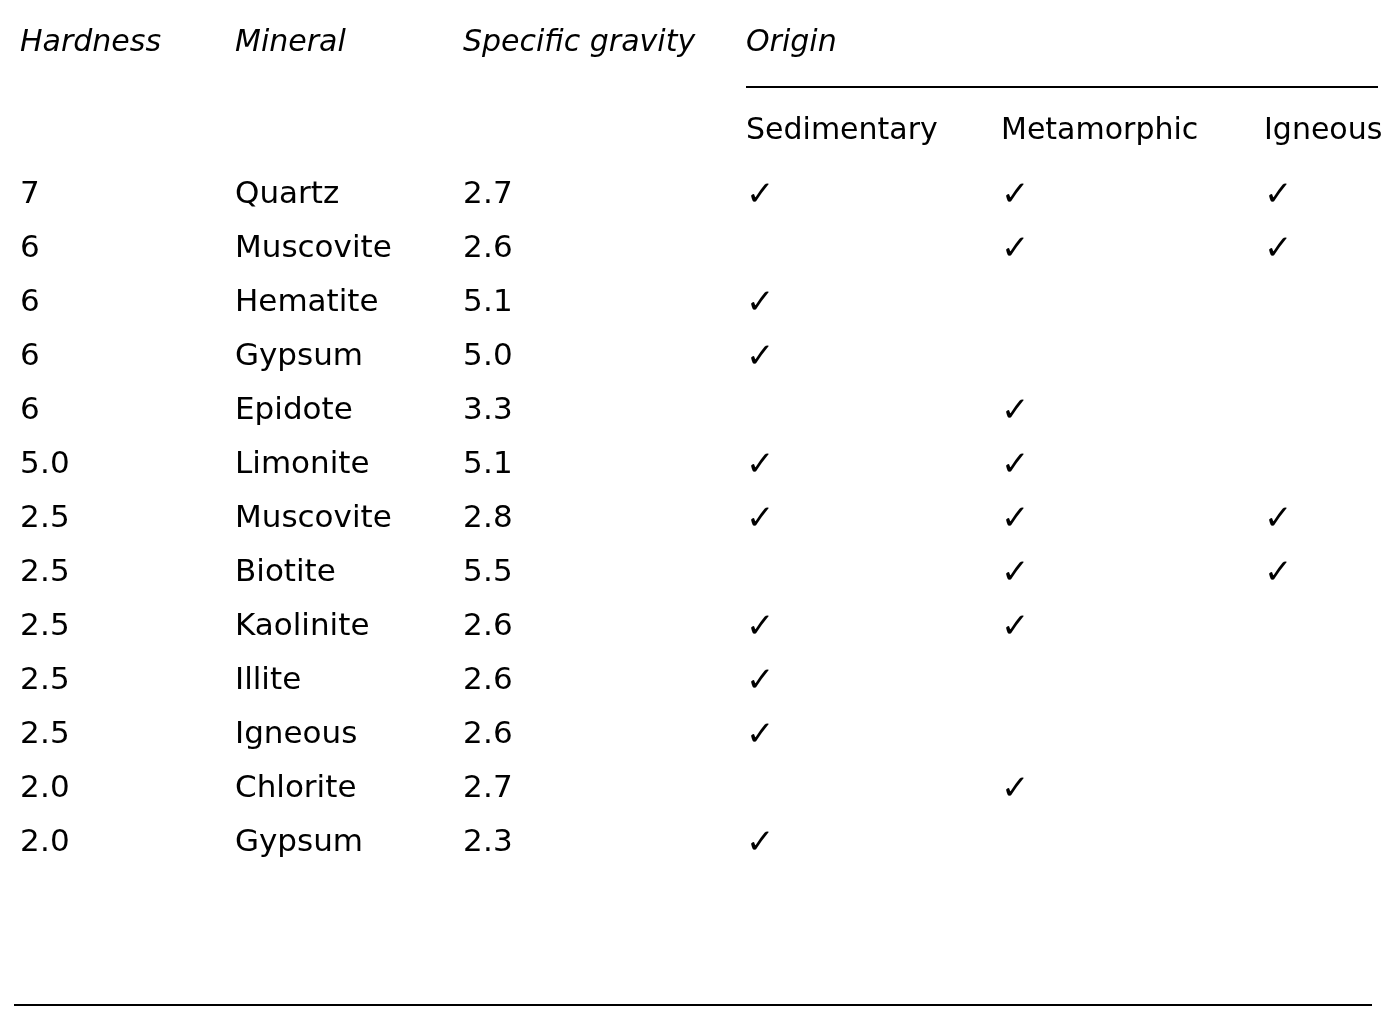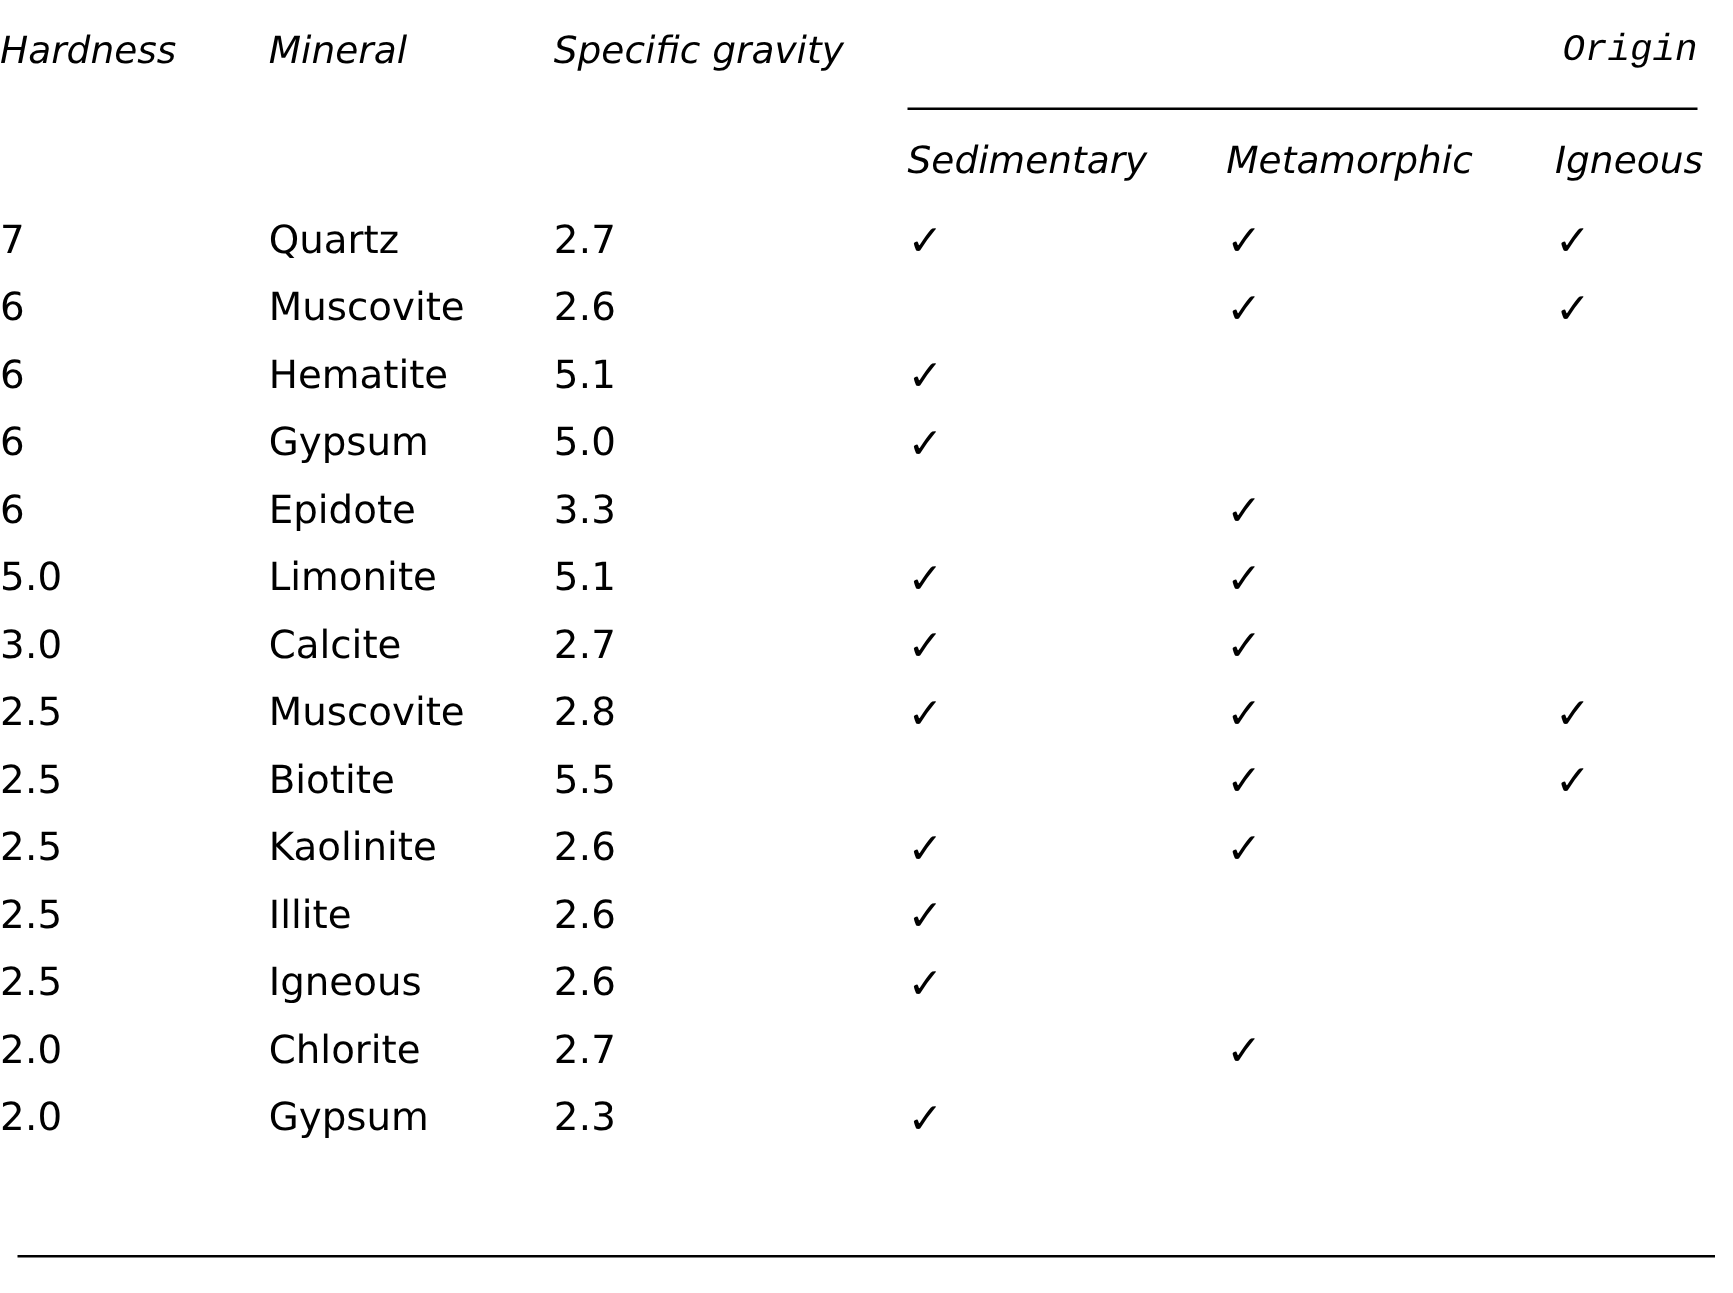--- a/index.html
+++ b/index.html
@@ -12,21 +12,21 @@
     height: 1034px;
     font-family: "DejaVu Sans", sans-serif;
     color: #000000;
     overflow: hidden;
   }
   .sheet {
     position: relative;
     width: 1386px;
     height: 1034px;
     box-sizing: border-box;
-    padding: 0 0;
+    padding: 0 20px;
   }
   table.mineral-table {
     width: 1358px;
     border-collapse: collapse;
     table-layout: fixed;
   }
   col.c-hardness { width: 215px; }
   col.c-mineral  { width: 228px; }
   col.c-sg       { width: 283px; }
   col.c-sed      { width: 255px; }
@@ -43,26 +43,24 @@
   
   .hdr-main th {
     font-style: italic;
     font-size: 30px;
     line-height: 34px;
     height: 62px;
     vertical-align: top;
     padding-top: 24px;
   }
   .hdr-main th.origin-group {
-    text-align: right;
+    text-align: left;
     padding-left: 0;
-    font-family: Liberation Mono, monospace;
   }
   .hdr-sub th {
-    font-style: italic;
     font-size: 30px;
     line-height: 34px;
     height: 58px;
     vertical-align: bottom;
     padding-bottom: 8px;
   }
   .origin-rule-cell {
     padding: 0;
     height: 0;
   }
@@ -179,28 +177,20 @@
         </tr>
         <tr>
           <td class="num">5.0</td>
           <td>Limonite</td>
           <td class="num">5.1</td>
           <td><span class="check">✓</span></td>
           <td><span class="check">✓</span></td>
           <td></td>
         </tr>
         <tr>
-          <td class="num">3.0</td>
-          <td>Calcite</td>
-          <td class="num">2.7</td>
-          <td><span class="check">✓</span></td>
-          <td><span class="check">✓</span></td>
-          <td></td>
-        </tr>
-        <tr>
           <td class="num">2.5</td>
           <td>Muscovite</td>
           <td class="num">2.8</td>
           <td><span class="check">✓</span></td>
           <td><span class="check">✓</span></td>
           <td><span class="check">✓</span></td>
         </tr>
         <tr>
           <td class="num">2.5</td>
           <td>Biotite</td>

